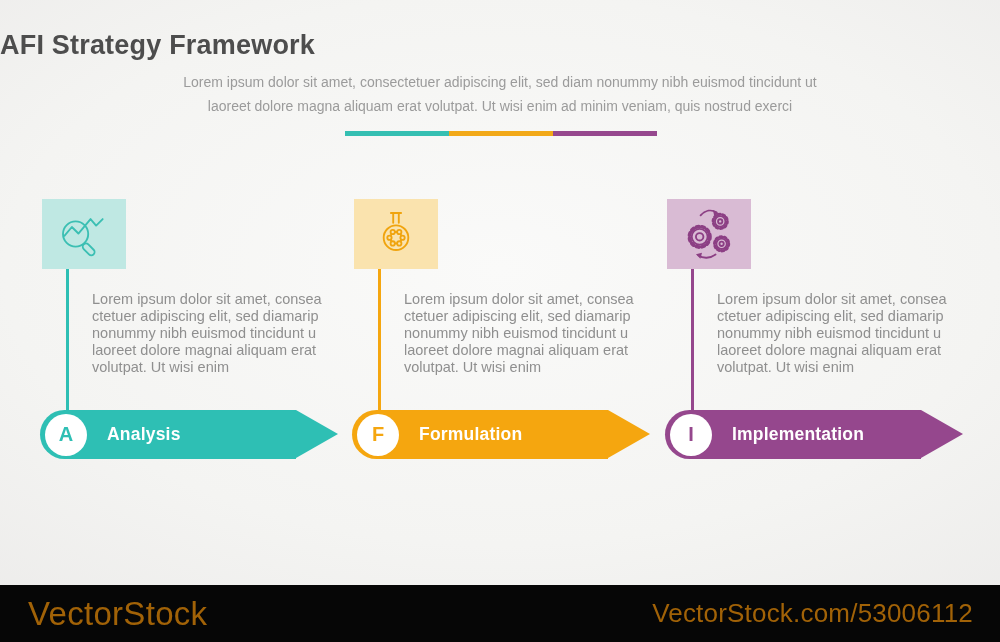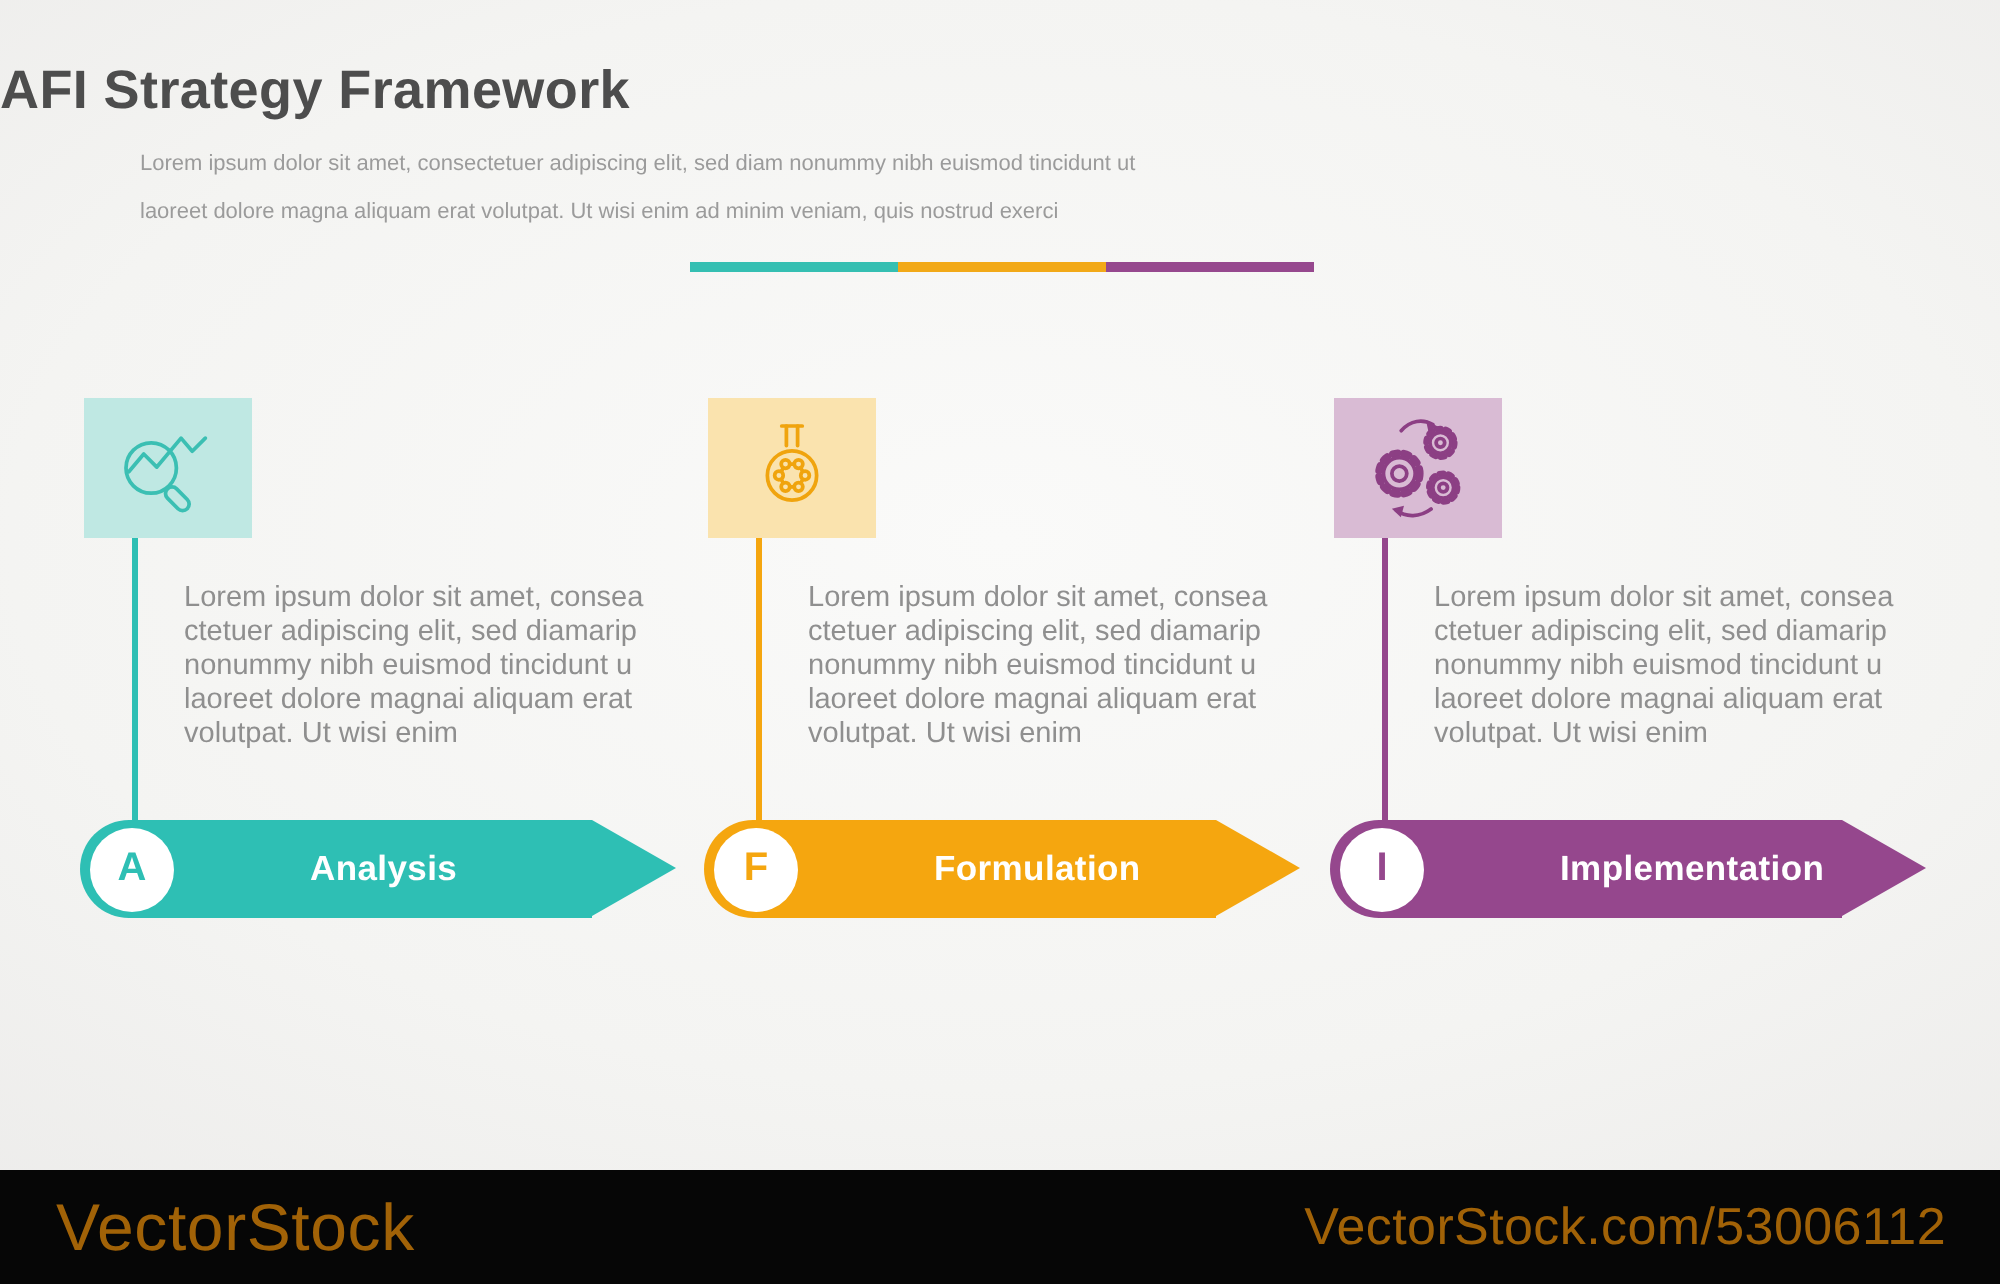--- a/index.html
+++ b/index.html
@@ -7,22 +7,22 @@
     position:relative; width:1000px; height:642px; overflow:hidden;
     background: radial-gradient(ellipse 900px 500px at 50% 42%, #fafaf9 0%, #f4f4f2 55%, #eae9e8 100%);
     font-family:"Liberation Sans", sans-serif;
   }
   
   .title {
     position:absolute; top:30px; left:0; width:100%; 
     font-size:27px; font-weight:700; color:#4d4d4d; letter-spacing:.2px;
   }
   .subtitle {
-    position:absolute; top:70px; left:70px; width:860px; text-align:left;
-    font-size:11px; line-height:24px; color:#9b9b9b;
+    position:absolute; top:70px; left:70px; width:860px; text-align:center;
+    font-size:14px; line-height:24px; color:#9b9b9b;
   }
   .divider { position:absolute; top:131px; left:345px; width:312px; height:5px; display:flex; }
   .divider span { flex:1; }
   .seg-teal   { background:#35bfb2; }
   .seg-yellow { background:#f2a918; }
   .seg-purple { background:#96488e; }
 
   
   .col { position:absolute; top:0; width:312px; height:585px; }
   #col-0 { left:0; } #col-1 { left:312px; } #col-2 { left:625px; }
@@ -52,21 +52,21 @@
     border-left-width:42px; border-left-style:solid;
   }
   .badge {
     position:absolute; left:45px; top:413.5px; width:42px; height:42px;
     border-radius:50%; background:#ffffff;
     display:flex; align-items:center; justify-content:center;
     font-weight:700; font-size:20px;
   }
   .banner-label {
     position:absolute; left:107px; top:410px; height:49px; line-height:49px;
-    color:#ffffff; font-weight:700; font-size:17.5px; letter-spacing:.2px; white-space:nowrap;margin-left:48px;
+    color:#ffffff; font-weight:700; font-size:17.5px; letter-spacing:.2px; white-space:nowrap;
   }
 
   .bg-teal   { background:#2ebfb4; }  .t-teal   { color:#2ebfb4; }  .ar-teal   { border-left-color:#2ebfb4; }
   .bg-yellow { background:#f5a60f; }  .t-yellow { color:#f5a60f; }  .ar-yellow { border-left-color:#f5a60f; }
   .bg-purple { background:#95478d; }  .t-purple { color:#95478d; }  .ar-purple { border-left-color:#95478d; }
 
   
   .footer {
     position:absolute; left:0; top:585px; width:1000px; height:57px;
     background:#060606; color:#a16207; box-sizing:border-box;

